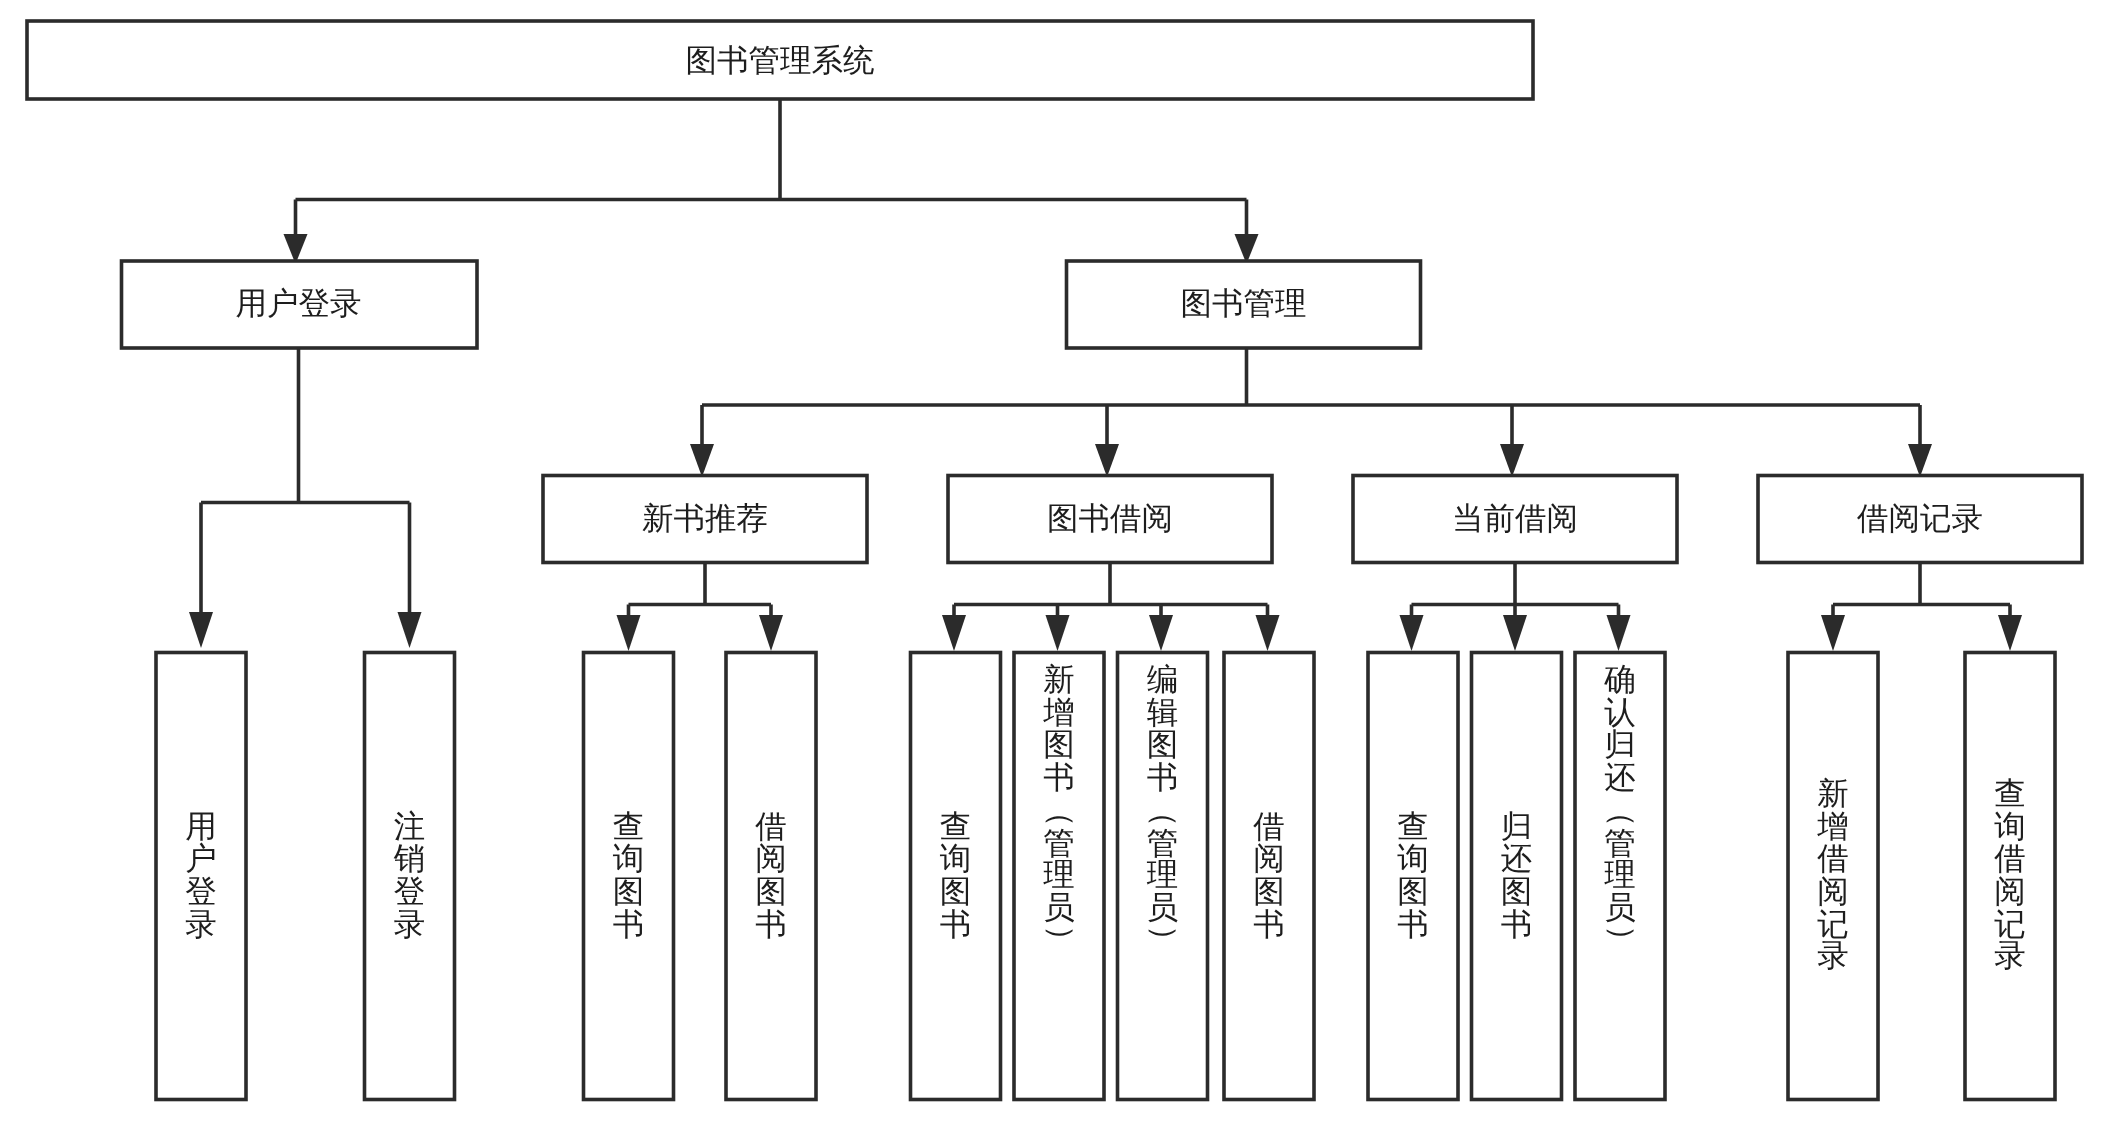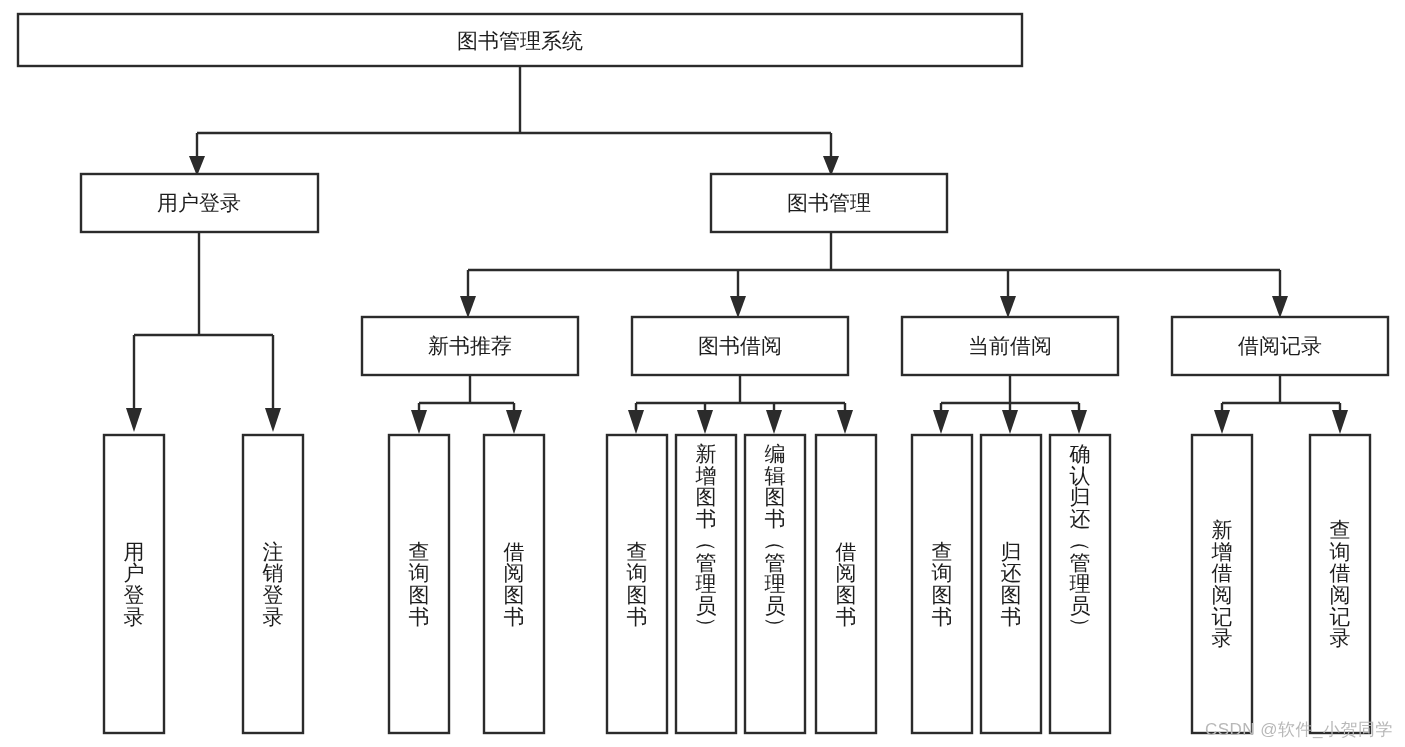--- a/index.html
+++ b/index.html
@@ -295,14 +295,13 @@
     </div>
   <div class="vert-text-wrap centered" style="left:1310px; top:435px; width:60px; height:298px;">
       <span>查</span>
       <span>询</span>
       <span>借</span>
       <span>阅</span>
       <span>记</span>
       <span>录</span>
     </div>
 
-  <div class="watermark">CSDN @软件_小贺同学</div>
 </div>
 
 </body></html>

